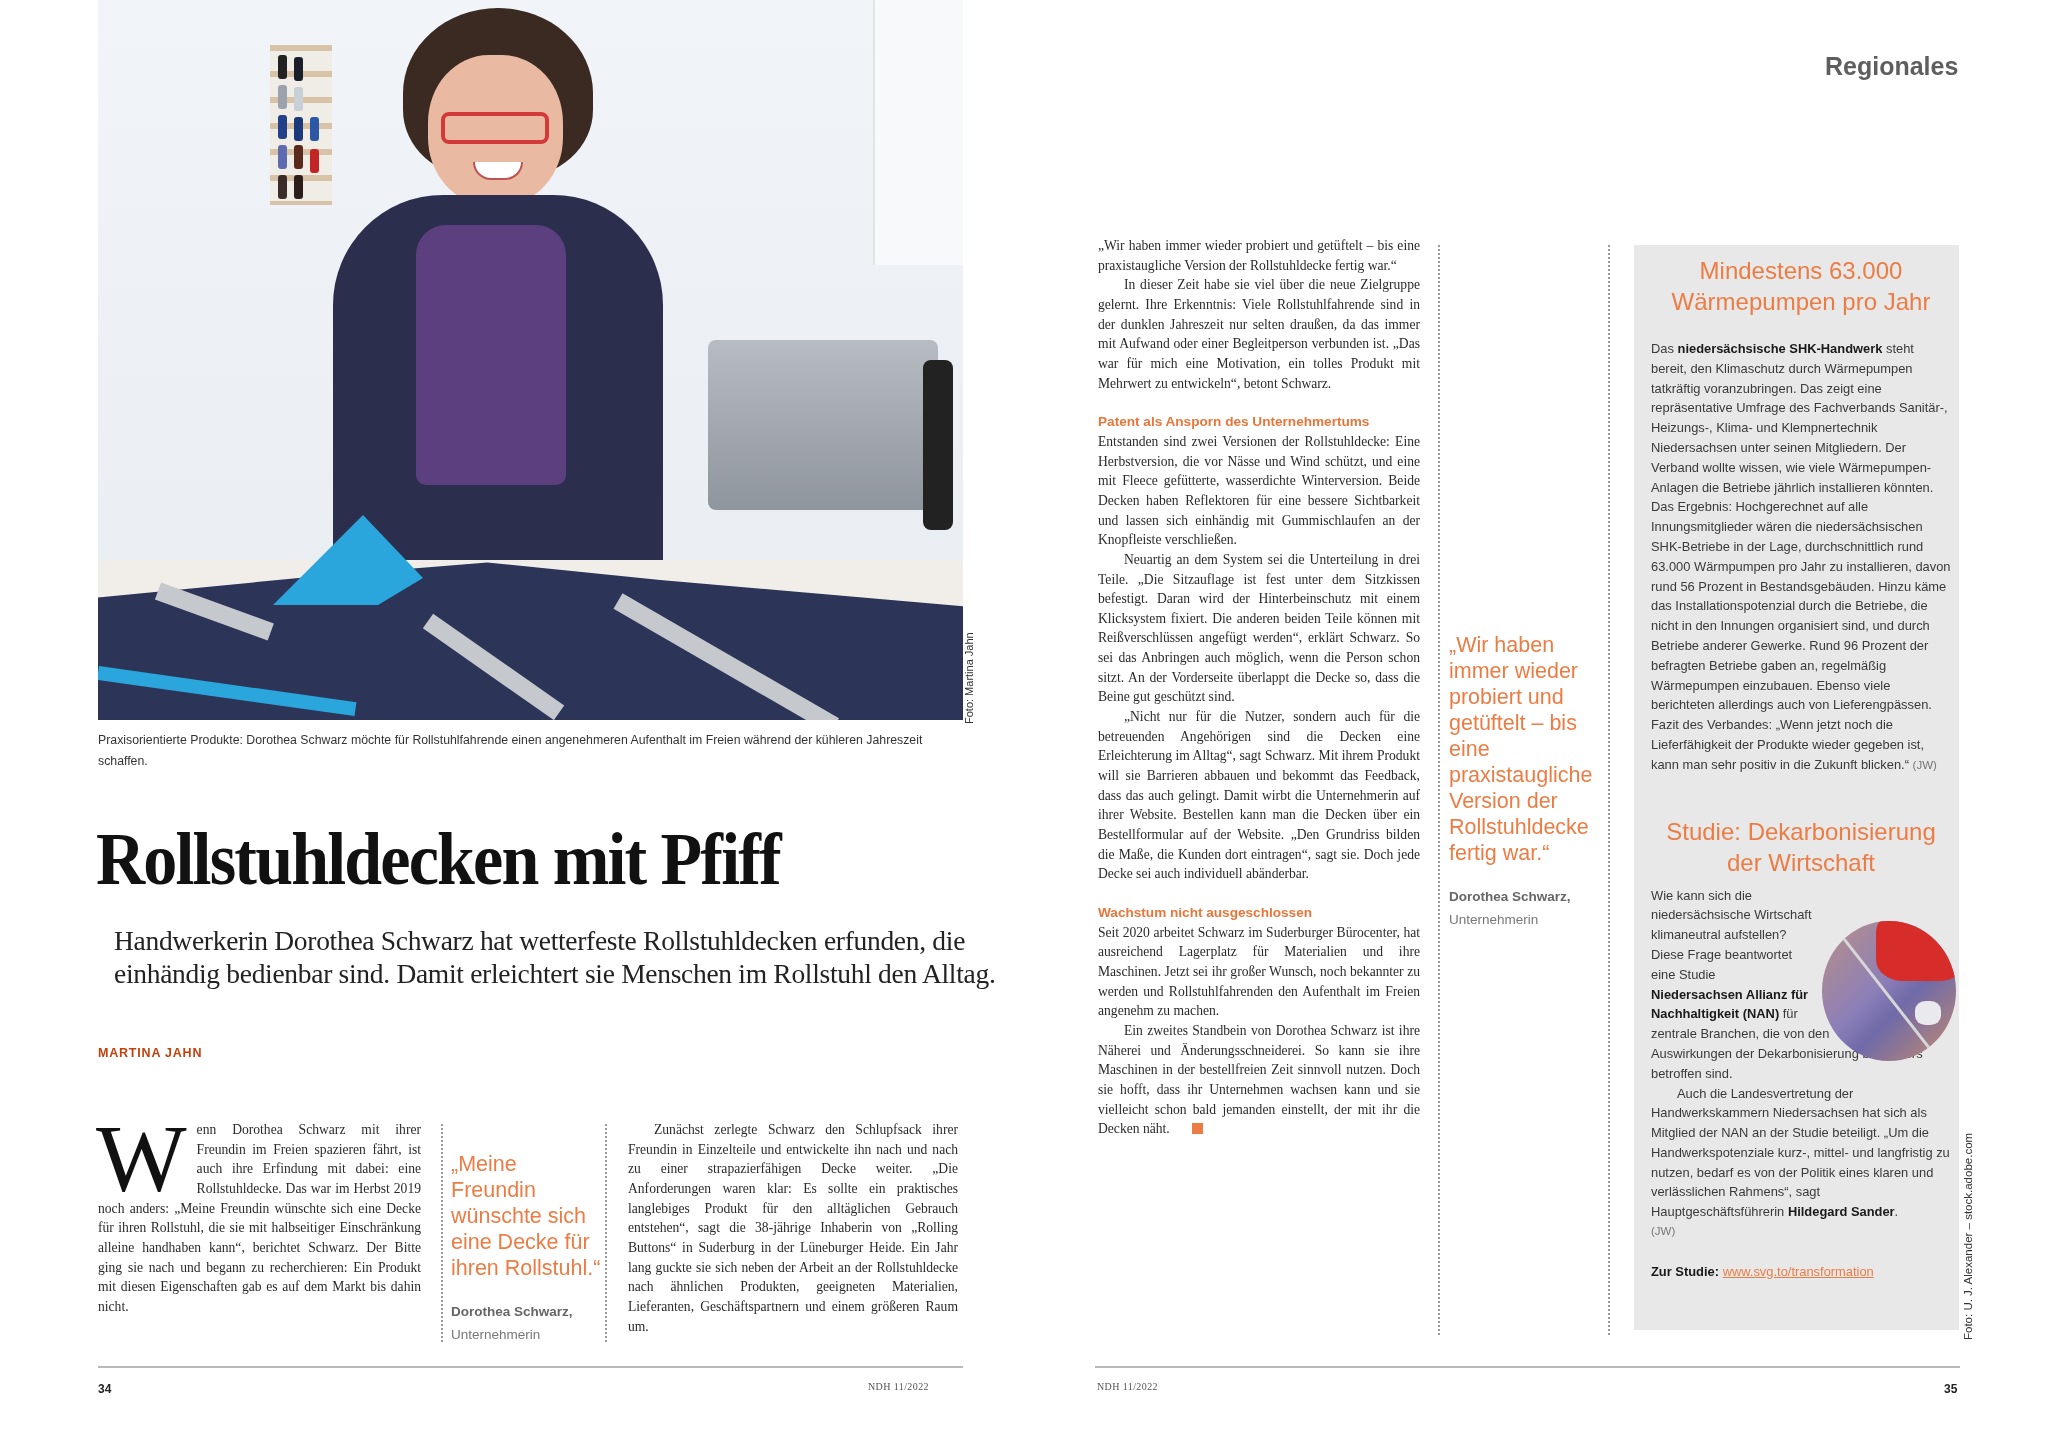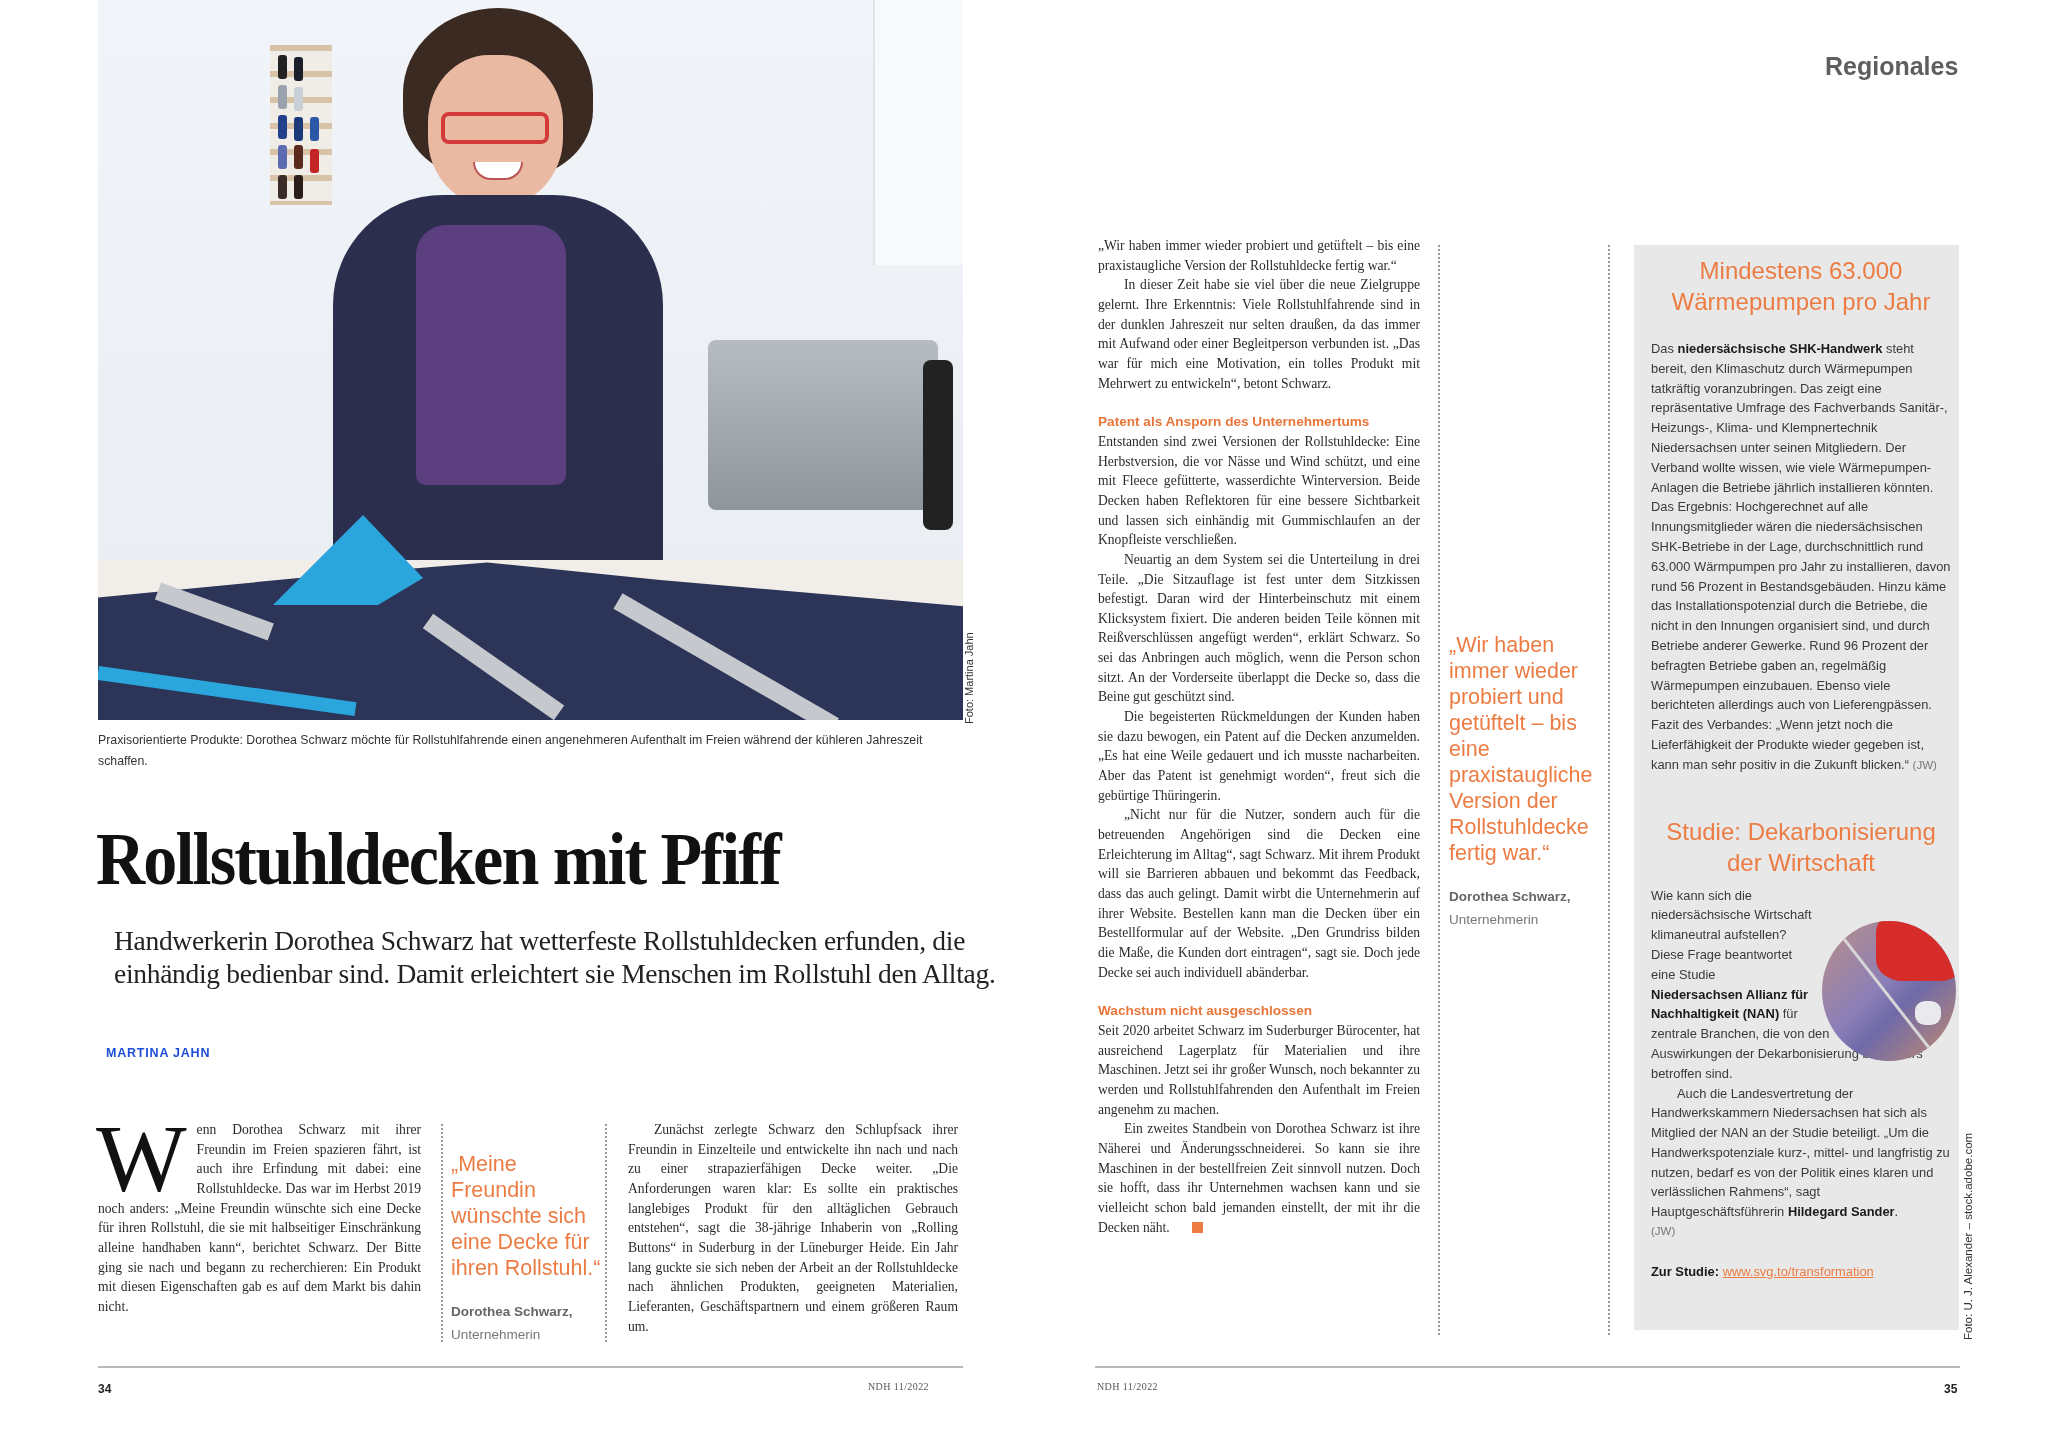--- a/index.html
+++ b/index.html
@@ -44,21 +44,21 @@
     font-family: "Liberation Serif", serif; font-size:74px; line-height:82px; color:#111;
     letter-spacing:-2px; transform: scaleX(0.92); transform-origin:left top;
   }
   .dek {
     position:absolute; left:114px; top:924px; width:900px;
     font-family: "Liberation Serif", serif; font-size:27.5px; line-height:33px; color:#222;
     letter-spacing:-0.3px;
   }
   .author {
     position:absolute; left:98px; top:1046px;
-    font-family: "Liberation Sans", sans-serif; font-weight:bold; font-size:12.5px; letter-spacing:0.8px; color:#1d4ed8;margin-left:8px;
+    font-family: "Liberation Sans", sans-serif; font-weight:bold; font-size:12.5px; letter-spacing:0.8px; color:#c2410c;
   }
 
   .body-col {
     position:absolute; font-family: "Liberation Serif", serif; font-size:13.6px; line-height:19.65px;
     color:#2a2a2a; text-align: justify; hyphens: auto;
   }
   .body-col p { margin:0; }
   .body-col p.ind { text-indent: 26px; }
   .body-col h4 {
     font-family: "Liberation Sans", sans-serif; font-weight:bold; color:#e8763a;
@@ -183,21 +183,20 @@
 <div class="folio-mag" style="left:868px;top:1381px;">NDH 11/2022</div>
 
 <div class="section-label">Regionales</div>
 
 <div class="body-col" style="left:1098px;top:236px;width:322px;">
   <p>„Wir haben immer wieder probiert und getüftelt – bis eine praxistaugliche Version der Rollstuhldecke fertig war.“</p>
   <p class="ind">In dieser Zeit habe sie viel über die neue Zielgruppe gelernt. Ihre Erkenntnis: Viele Rollstuhlfahrende sind in der dunklen Jahreszeit nur selten draußen, da das immer mit Aufwand oder einer Begleitperson verbunden ist. „Das war für mich eine Motivation, ein tolles Produkt mit Mehrwert zu entwickeln“, betont Schwarz.</p>
   <h4>Patent als Ansporn des Unternehmertums</h4>
   <p>Entstanden sind zwei Versionen der Rollstuhldecke: Eine Herbstversion, die vor Nässe und Wind schützt, und eine mit Fleece gefütterte, wasserdichte Winterversion. Beide Decken haben Reflektoren für eine bessere Sichtbarkeit und lassen sich einhändig mit Gummischlaufen an der Knopfleiste verschließen.</p>
   <p class="ind">Neuartig an dem System sei die Unterteilung in drei Teile. „Die Sitzauflage ist fest unter dem Sitzkissen befestigt. Daran wird der Hinterbeinschutz mit einem Klicksystem fixiert. Die anderen beiden Teile können mit Reißverschlüssen angefügt werden“, erklärt Schwarz. So sei das Anbringen auch möglich, wenn die Person schon sitzt. An der Vorderseite überlappt die Decke so, dass die Beine gut geschützt sind.</p>
-  <p class="ind">Die begeisterten Rückmeldungen der Kunden haben sie dazu bewogen, ein Patent auf die Decken anzumelden. „Es hat eine Weile gedauert und ich musste nacharbeiten. Aber das Patent ist genehmigt worden“, freut sich die gebürtige Thüringerin.</p>
   <p class="ind">„Nicht nur für die Nutzer, sondern auch für die betreuenden Angehörigen sind die Decken eine Erleichterung im Alltag“, sagt Schwarz. Mit ihrem Produkt will sie Barrieren abbauen und bekommt das Feedback, dass das auch gelingt. Damit wirbt die Unternehmerin auf ihrer Website. Bestellen kann man die Decken über ein Bestellformular auf der Website. „Den Grundriss bilden die Maße, die Kunden dort eintragen“, sagt sie. Doch jede Decke sei auch individuell abänderbar.</p>
   <h4>Wachstum nicht ausgeschlossen</h4>
   <p>Seit 2020 arbeitet Schwarz im Suderburger Bürocenter, hat ausreichend Lagerplatz für Materialien und ihre Maschinen. Jetzt sei ihr großer Wunsch, noch bekannter zu werden und Rollstuhlfahrenden den Aufenthalt im Freien angenehm zu machen.</p>
   <p class="ind"><span>Ein zweites Standbein von Dorothea Schwarz ist ihre Näherei und Änderungsschneiderei. So kann sie ihre Maschinen in der bestellfreien Zeit sinnvoll nutzen. Doch sie hofft, dass ihr Unternehmen wachsen kann und sie vielleicht schon bald jemanden einstellt, der mit ihr die Decken näht.</span><span class="end-square"></span></p>
 </div>
 
 <div class="dotted-v" style="left:1438px;top:245px;height:1090px;"></div>
 
 <div class="pullquote" style="left:1449px;top:632px;width:155px;">
   <div>„Wir haben immer wieder probiert und getüftelt – bis eine praxistaugliche Version der Rollstuhldecke fertig war.“</div>

